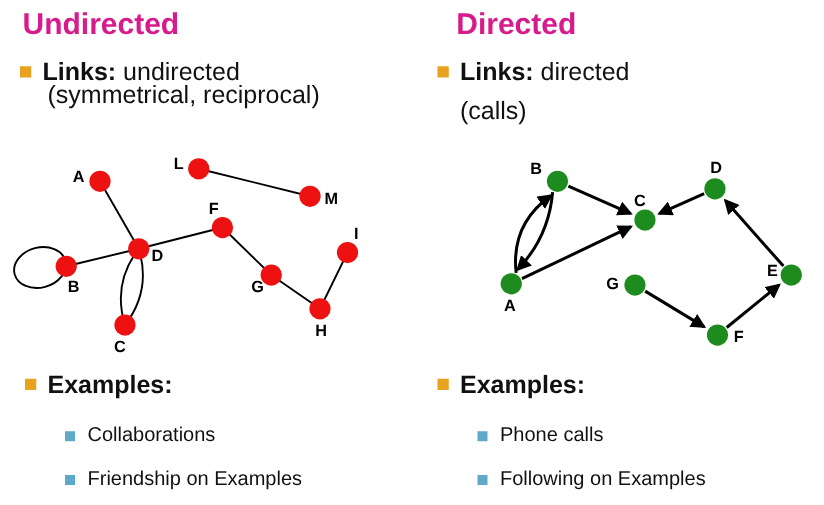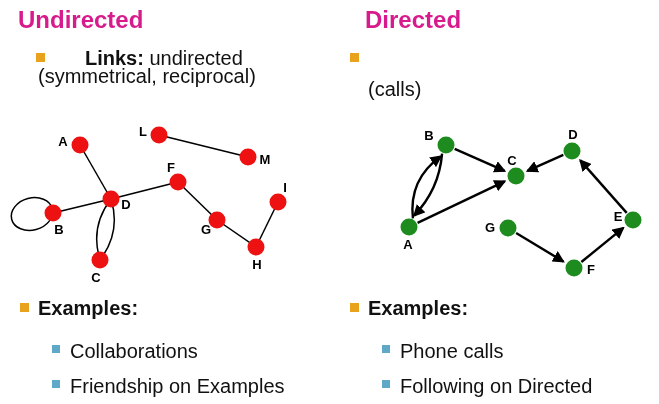--- a/index.html
+++ b/index.html
@@ -6,30 +6,30 @@
   body{
     width:659px;height:404px;position:relative;background:#ffffff;
     font-family:"Liberation Sans",sans-serif;color:#111;overflow:hidden;
   }
   .abs{position:absolute;}
   .title{font-size:24px;font-weight:bold;line-height:1.1;}
   .row{display:flex;align-items:flex-start;}
   .body-line{font-size:20px;line-height:1.2;}
   .sq{width:9px;height:9px;margin-top:7px;margin-right:9px;flex:none;}
   .sq-sub{width:8px;height:8px;margin-top:6px;margin-right:10px;flex:none;}
-  .sub-line{font-size:20px;line-height:1.2;}
+  .sub-line{font-size:16px;line-height:1.2;}
   b{font-weight:bold;}
   svg text{font-family:"Liberation Sans",sans-serif;font-weight:bold;}
 </style>
 </head>
 <body>
 
 <div class="abs title" style="left: 18px; top: 7px; color: rgb(216, 27, 140);">Undirected</div>
 
-<div class="abs row" style="left:36px;top:46px;width:300px;gap:31px;">
+<div class="abs row" style="left:16px;top:46px;width:300px;">
   <span class="sq" style="background: rgb(233, 162, 30);"></span>
   <span class="body-line"><b>Links:</b><span> undirected</span></span>
 </div>
 <div class="abs body-line" style="left:38px;top:64px;">(symmetrical, reciprocal)</div>
 
 <svg class="abs" style="left:0;top:110px;" width="330" height="185" viewBox="0 0 330 185">
     <path d="M 80 35 L 111 89" fill="none" stroke="#000000" stroke-width="1.5"></path>
     <path d="M 53 103 L 111 89" fill="none" stroke="#000000" stroke-width="1.5"></path>
     <path d="M 111 89 L 178 72" fill="none" stroke="#000000" stroke-width="1.5"></path>
     <path d="M 178 72 L 217 110" fill="none" stroke="#000000" stroke-width="1.5"></path>
@@ -71,20 +71,21 @@
 </div>
 <div class="abs row" style="left:52px;top:374px;">
   <span class="sq-sub" style="background: rgb(95, 168, 199);"></span>
   <span class="sub-line">Friendship on Examples</span>
 </div>
 
 <div class="abs title" style="left: 365px; top: 7px; color: rgb(216, 27, 140);">Directed</div>
 
 <div class="abs row" style="left:350px;top:46px;width:290px;">
   <span class="sq" style="background: rgb(233, 162, 30);"></span>
+  <span class="body-line"><b>Links:</b><span> directed</span></span>
 </div>
 <div class="abs body-line" style="left:368px;top:77px;">(calls)</div>
 
 <svg class="abs" style="left:330px;top:110px;" width="329" height="185" viewBox="0 0 329 185">
     <defs>
       <marker id="arrow1" viewBox="0 0 10 10" refX="8.5" refY="5" markerWidth="5" markerHeight="5" orient="auto">
         <path d="M 0 0 L 10 5 L 0 10 z" fill="#000000"></path>
       </marker>
     </defs>
     <path d="M 124.68631920164233 38.846798503584466 L 174.570632629418 60.93842302159939" fill="none" stroke="#000000" stroke-width="2.4" marker-end="url(#arrow1)"></path>
@@ -114,14 +115,14 @@
 <div class="abs row" style="left:350px;top:296px;">
   <span class="sq" style="background: rgb(233, 162, 30);"></span>
   <span class="body-line"><b>Examples:</b></span>
 </div>
 <div class="abs row" style="left:382px;top:339px;text-align:center;">
   <span class="sq-sub" style="background: rgb(95, 168, 199);"></span>
   <span class="sub-line">Phone calls</span>
 </div>
 <div class="abs row" style="left:382px;top:374px;">
   <span class="sq-sub" style="background: rgb(95, 168, 199);"></span>
-  <span class="sub-line">Following on Directed</span>
+  <span class="sub-line">Following on Examples</span>
 </div>
 
 </body></html>

